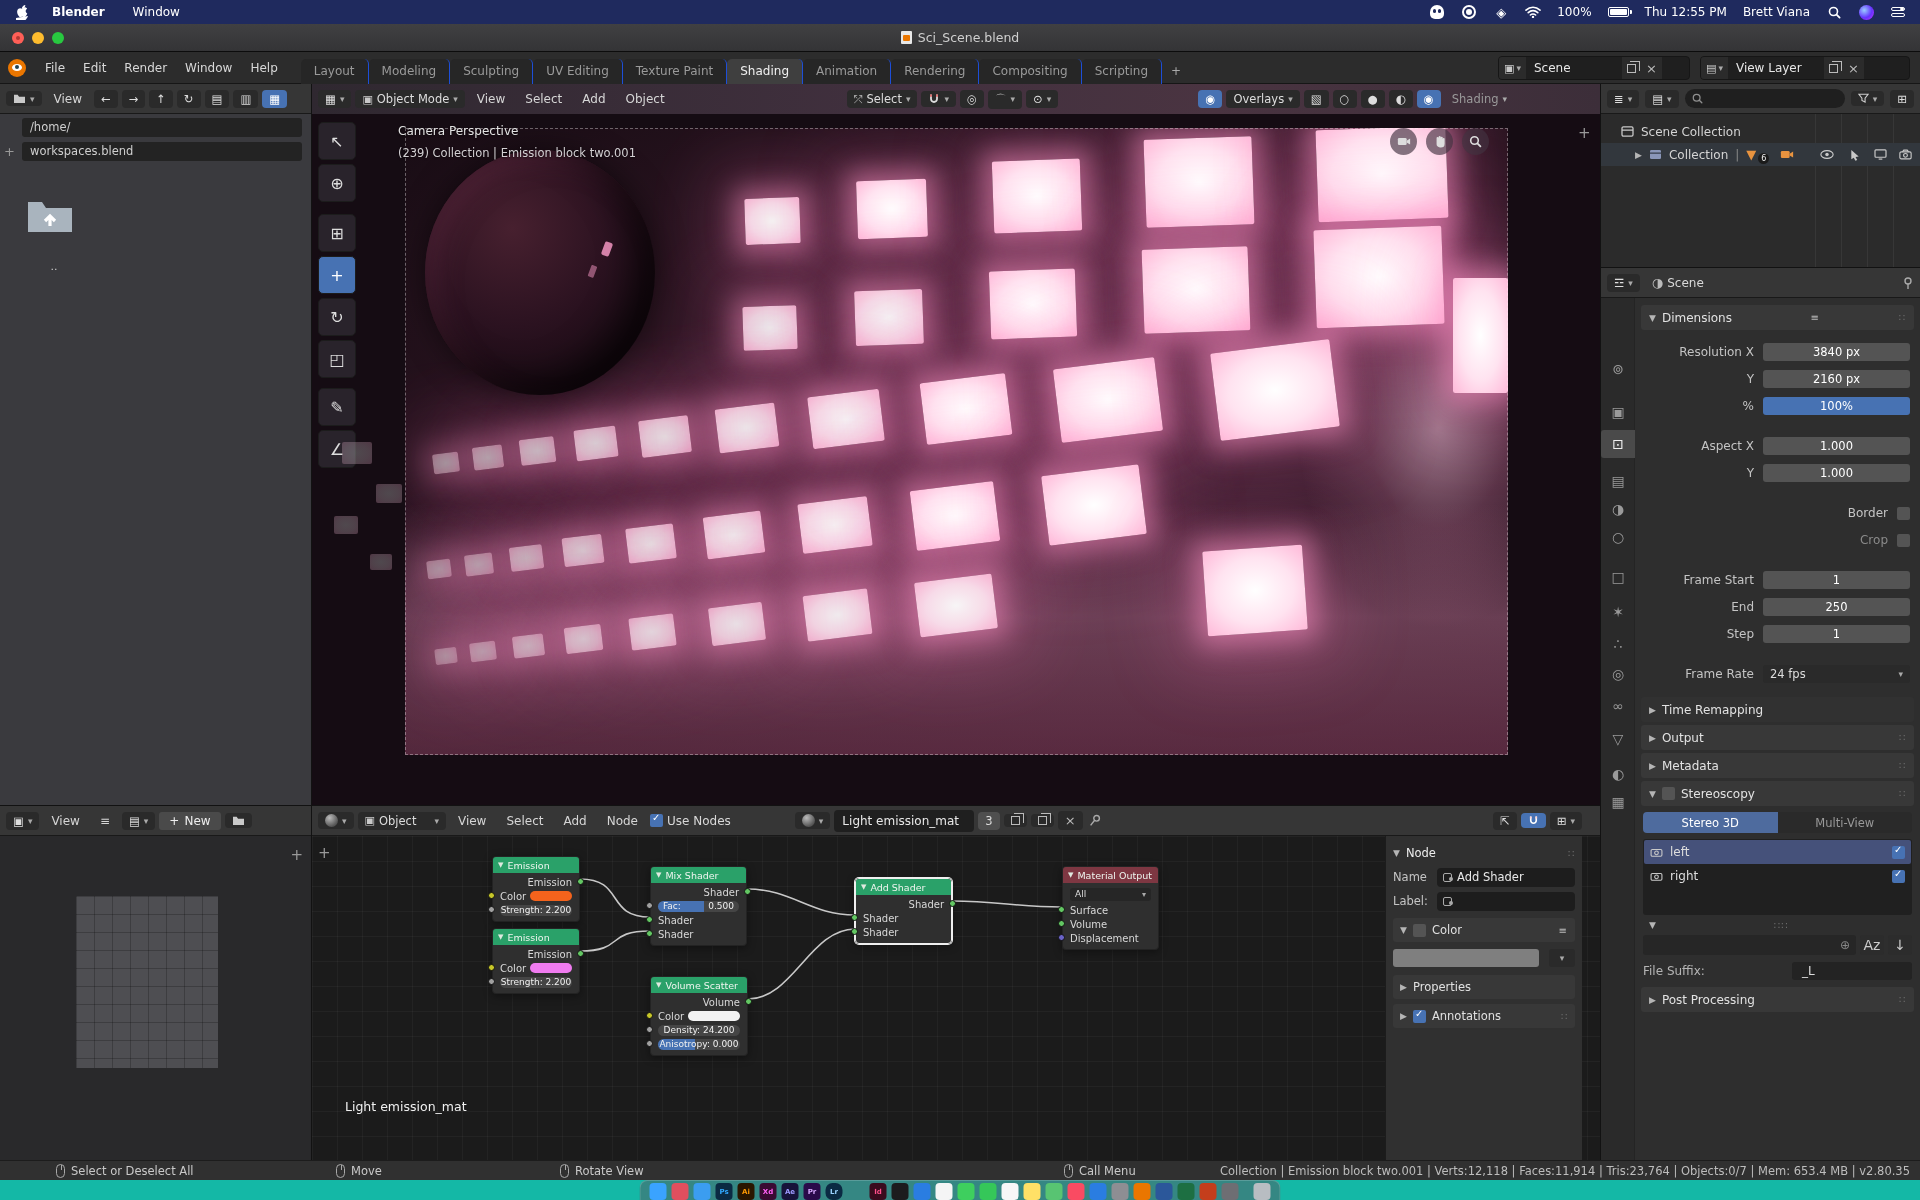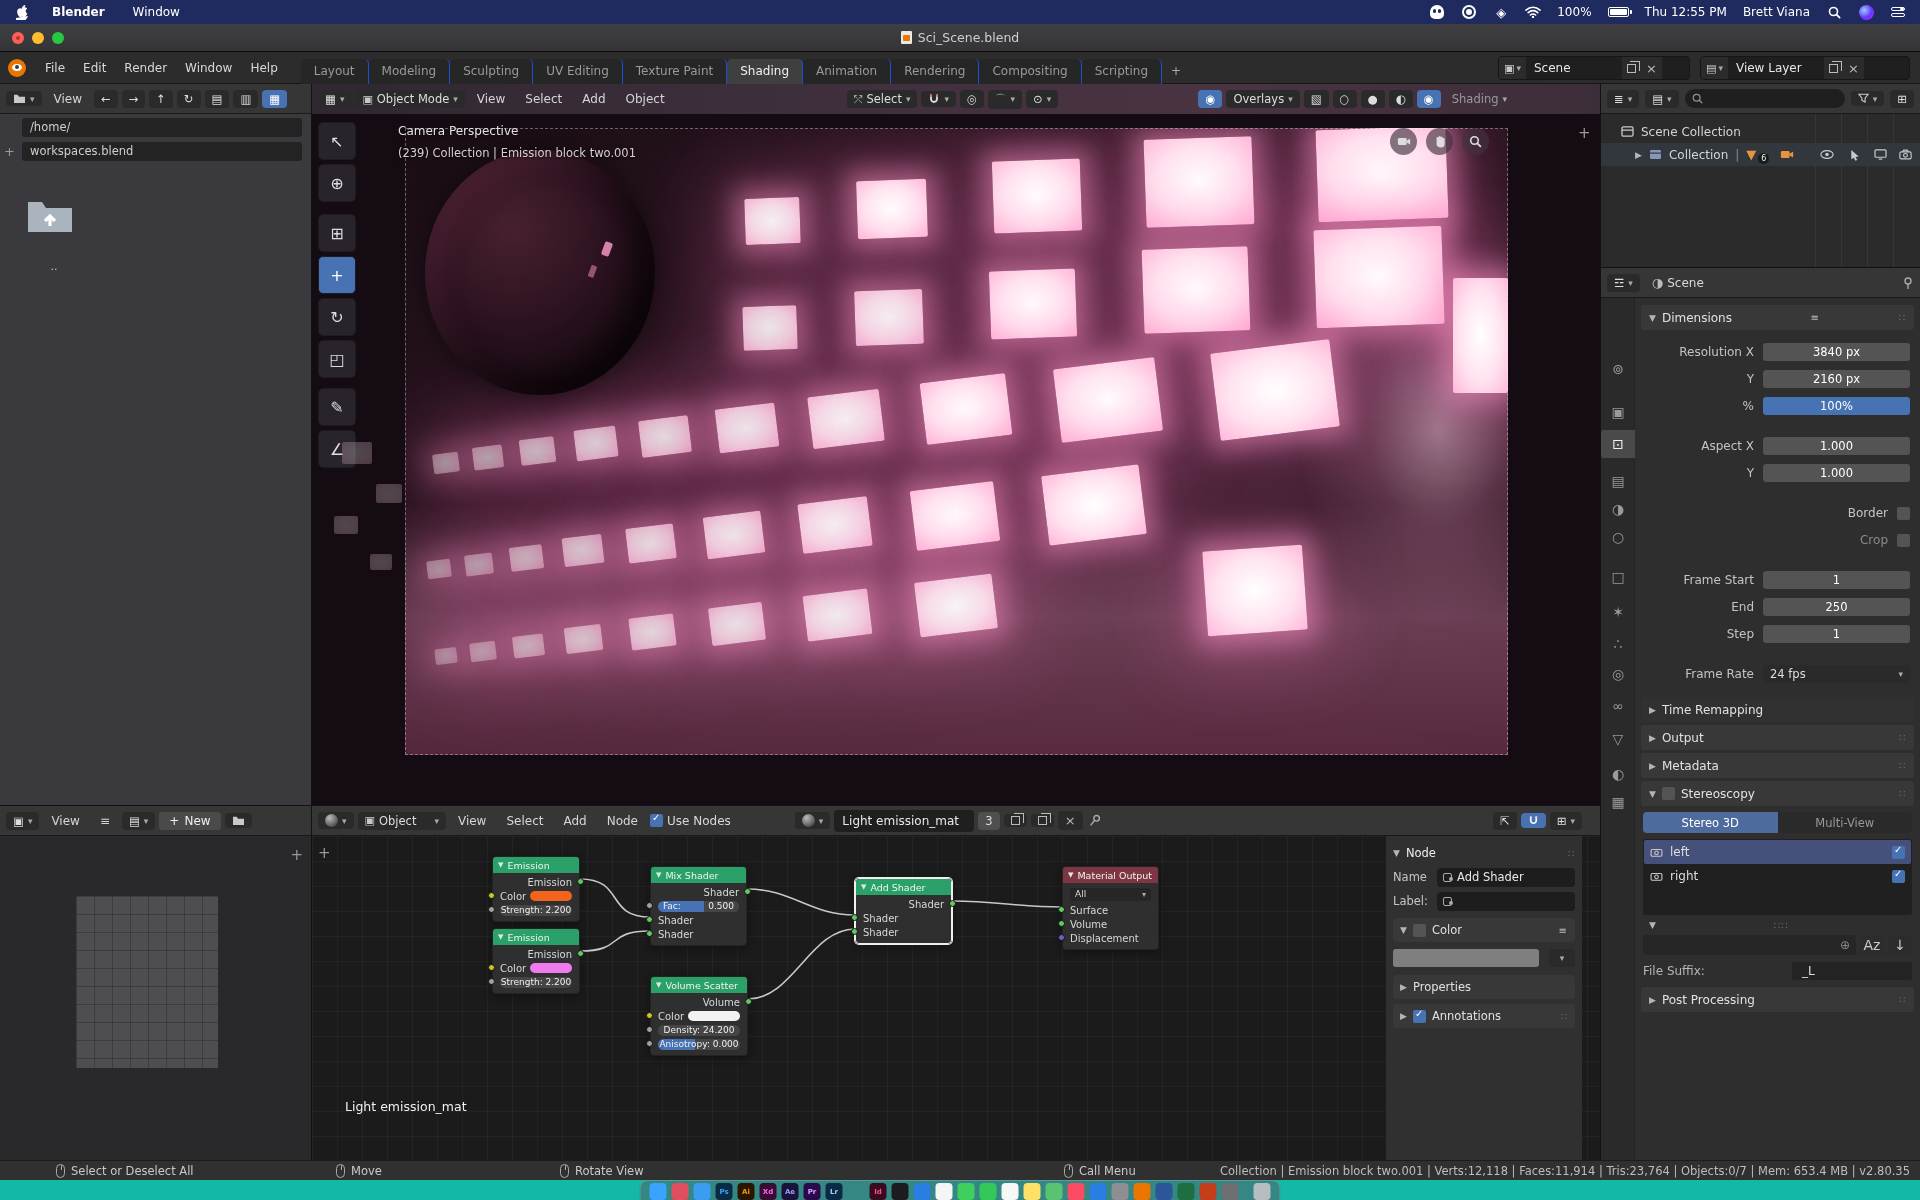--- a/index.html
+++ b/index.html
@@ -951,21 +951,21 @@
 
   <div id="dock-bar" data-name="macos-dock">
       <div class="dock-icon" data-name="dock-icon-finder" style="background: rgb(58, 163, 255);"></div>
       <div class="dock-icon" data-name="dock-icon-siri" style="background: rgb(225, 79, 94);"></div>
       <div class="dock-icon" data-name="dock-icon-safari" style="background: rgb(59, 157, 240);"></div>
       <div class="dock-icon" data-name="dock-icon-photoshop" style="background: rgb(11, 42, 67); color: rgb(49, 168, 255);">Ps</div>
       <div class="dock-icon" data-name="dock-icon-illustrator" style="background: rgb(42, 22, 0); color: rgb(255, 154, 0);">Ai</div>
       <div class="dock-icon" data-name="dock-icon-adobe-xd" style="background: rgb(58, 11, 51); color: rgb(255, 97, 246);">Xd</div>
       <div class="dock-icon" data-name="dock-icon-after-effects" style="background: rgb(23, 19, 58); color: rgb(158, 155, 255);">Ae</div>
       <div class="dock-icon" data-name="dock-icon-premiere" style="background: rgb(42, 10, 74); color: rgb(216, 169, 255);">Pr</div>
-      <div class="dock-icon" data-name="dock-icon-lightroom" style="background: rgb(11, 42, 67); color: rgb(155, 211, 255);">Lr</div>
+      <div class="dock-icon" data-name="dock-icon-lightroom" style="background: rgb(11, 42, 67); color: rgb(155, 211, 255); border-radius: 7px;">Lr</div>
       <div class="dock-icon" data-name="dock-icon-dimension" style="background: rgb(13, 59, 30); color: rgb(110, 224, 138); margin-top: 24px;">Dn</div>
       <div class="dock-icon" data-name="dock-icon-indesign" style="background: rgb(58, 11, 30); color: rgb(255, 79, 139);">Id</div>
       <div class="dock-icon" data-name="dock-icon-terminal" style="background: rgb(28, 28, 30);"></div>
       <div class="dock-icon" data-name="dock-icon-mail" style="background: rgb(42, 125, 225);"></div>
       <div class="dock-icon" data-name="dock-icon-photos" style="background: rgb(245, 245, 245);"></div>
       <div class="dock-icon" data-name="dock-icon-messages" style="background: rgb(62, 207, 94);"></div>
       <div class="dock-icon" data-name="dock-icon-facetime" style="background: rgb(53, 199, 89);"></div>
       <div class="dock-icon" data-name="dock-icon-calendar" style="background: rgb(247, 247, 247);"></div>
       <div class="dock-icon" data-name="dock-icon-notes" style="background: rgb(255, 224, 102);"></div>
       <div class="dock-icon" data-name="dock-icon-maps" style="background: rgb(88, 196, 114);"></div>

